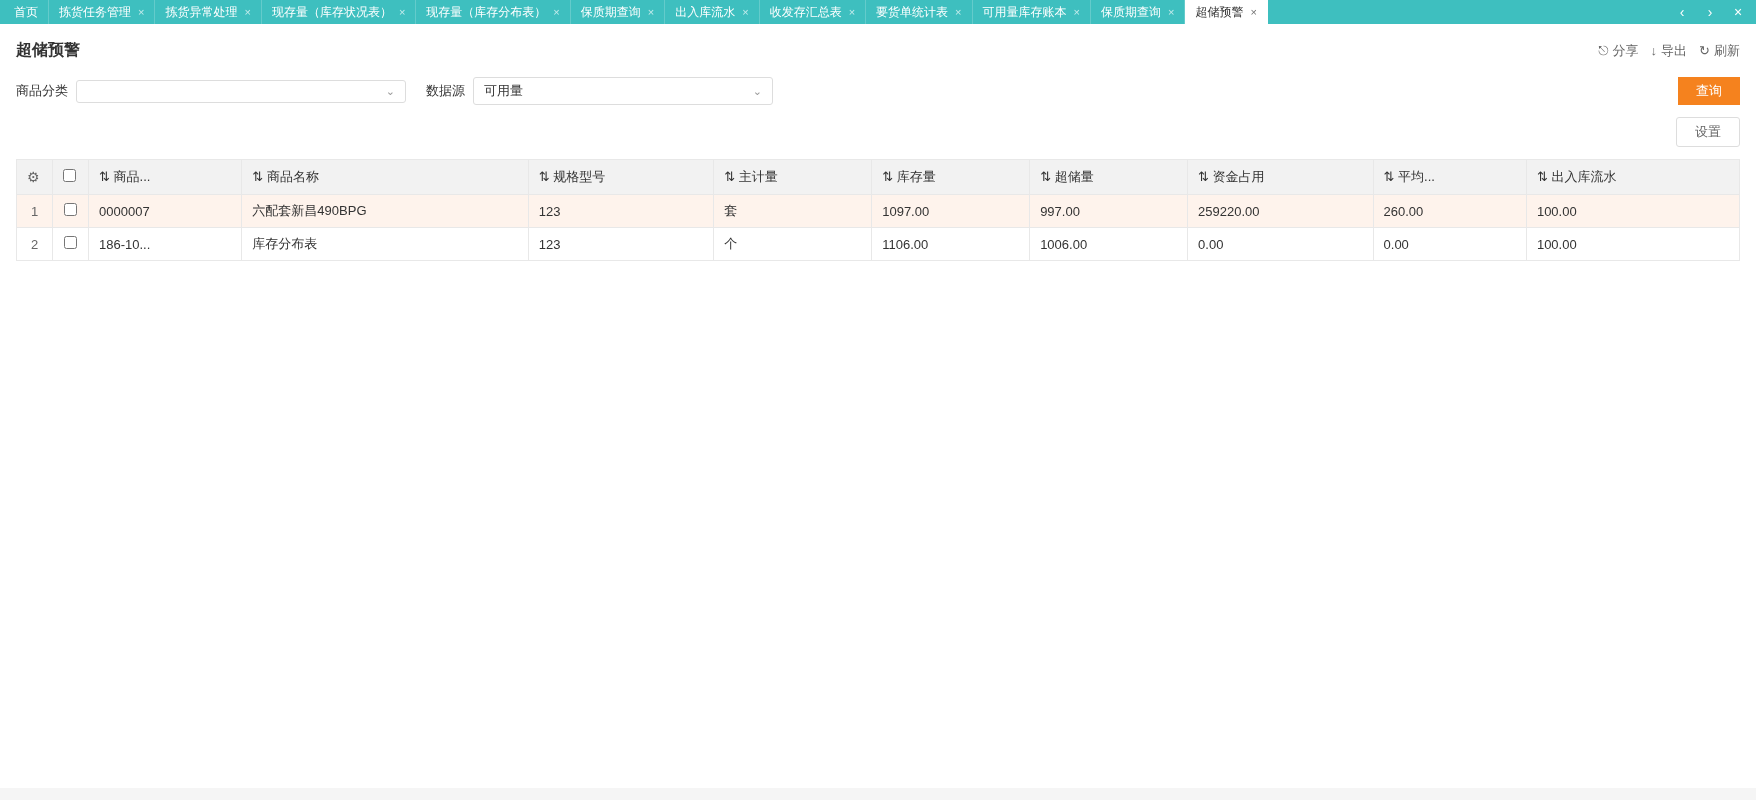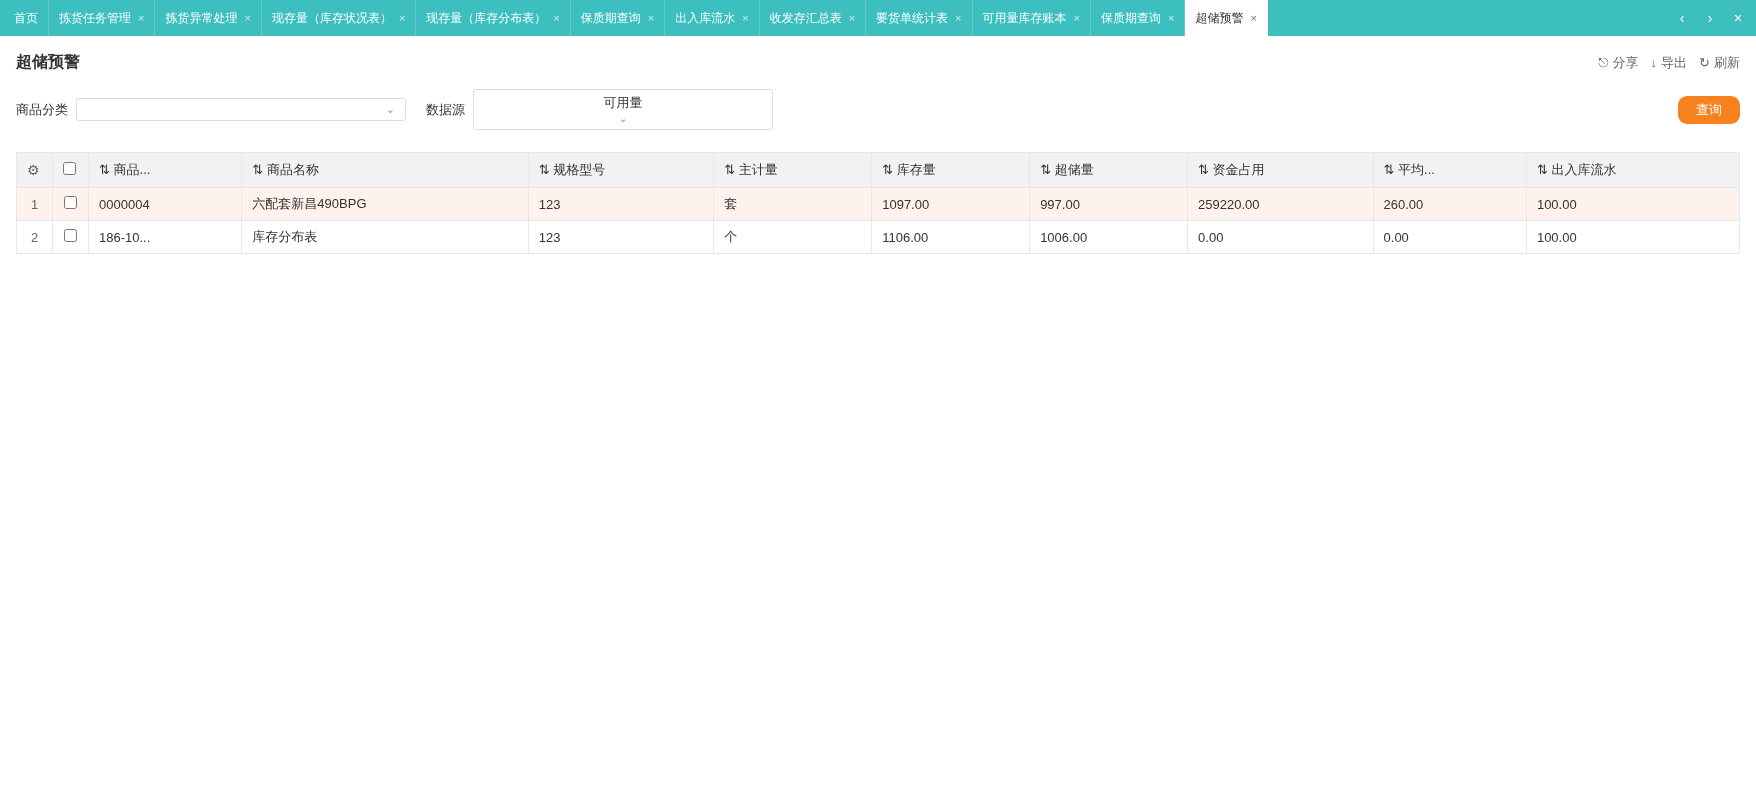--- a/index.html
+++ b/index.html
@@ -3,21 +3,21 @@
   <meta charset="utf-8">
   <style>
     * { margin: 0; padding: 0; box-sizing: border-box; }
     body { font-family: 'Microsoft YaHei', Arial, sans-serif; font-size: 13px; background: #f5f5f5; color: #333; }
 
     
     .top-nav {
       display: flex;
       align-items: center;
       background: #3ebfbf;
-      height: 36px;
+      height: 24px;
       padding: 0 4px;
       overflow: hidden;
       gap: 0;
     }
     .nav-tab {
       display: flex;
       align-items: center;
       height: 100%;
       padding: 0 10px;
       color: #fff;
@@ -79,21 +79,21 @@
       color: #666;
       font-size: 13px;
       cursor: pointer;
     }
 
     
     .filter-row {
       display: flex;
       align-items: center;
       gap: 20px;
-      margin-bottom: 22px;
+      margin-bottom: 12px;
     }
     .filter-item {
       display: flex;
       align-items: center;
       gap: 8px;
     }
     .filter-label {
       font-size: 13px;
       color: #333;
       white-space: nowrap;
@@ -115,21 +115,21 @@
     .filter-right {
       margin-left: auto;
       display: flex;
       gap: 8px;
     }
     .btn-query {
       background: #f5821e;
       color: #fff;
       border: none;
       padding: 5px 18px;
-      border-radius: 9px;
+      border-radius: 0;
       cursor: pointer;
       font-size: 13px;
     }
     .btn-settings {
       background: #fff;
       color: #666;
       border: 1px solid #ddd;
       padding: 5px 18px;
       border-radius: 3px;
       cursor: pointer;
@@ -253,30 +253,33 @@
   <div class="filter-row">
     <div class="filter-item">
       <span class="filter-label">商品分类</span>
       <div class="filter-select" style="min-width:330px;">
         <span style="color:#bbb;"></span>
         <span class="chevron">⌄</span>
       </div>
     </div>
     <div class="filter-item">
       <span class="filter-label">数据源</span>
-      <div class="filter-select" style="min-width:300px;flex-direction:column;">
+      <div class="filter-select" style="min-width:300px;">
         <span>可用量</span>
         <span class="chevron">⌄</span>
       </div>
     </div>
     <div class="filter-right">
       <button class="btn-query">查询</button>
     </div>
   </div>
 
+  <div style="display:flex; justify-content:flex-end; margin-bottom:12px;">
+    <button class="btn-settings">设置</button>
+  </div>
 
   <table class="data-table">
     <thead>
       <tr>
         <th class="th-settings">
           <span class="gear-icon">⚙</span>
         </th>
         <th class="th-checkbox">
           <input type="checkbox" style="">
         </th>
@@ -317,21 +320,21 @@
           <span>出入库流水</span>
         </th>
       </tr>
     </thead>
     <tbody id="table-body">
     <tr class="row-highlighted">
       <td class="td-center" style="color:#666;">1</td>
       <td class="td-center">
         <input type="checkbox" style="">
       </td>
-      <td>0000004</td>
+      <td>0000007</td>
       <td>六配套新昌490BPG</td>
       <td>123</td>
       <td>套</td>
       <td class="td-num">1097.00</td>
       <td class="td-num">997.00</td>
       <td class="td-num">259220.00</td>
       <td class="td-num">260.00</td>
       <td class="td-num">100.00</td>
     </tr>
         <tr>

